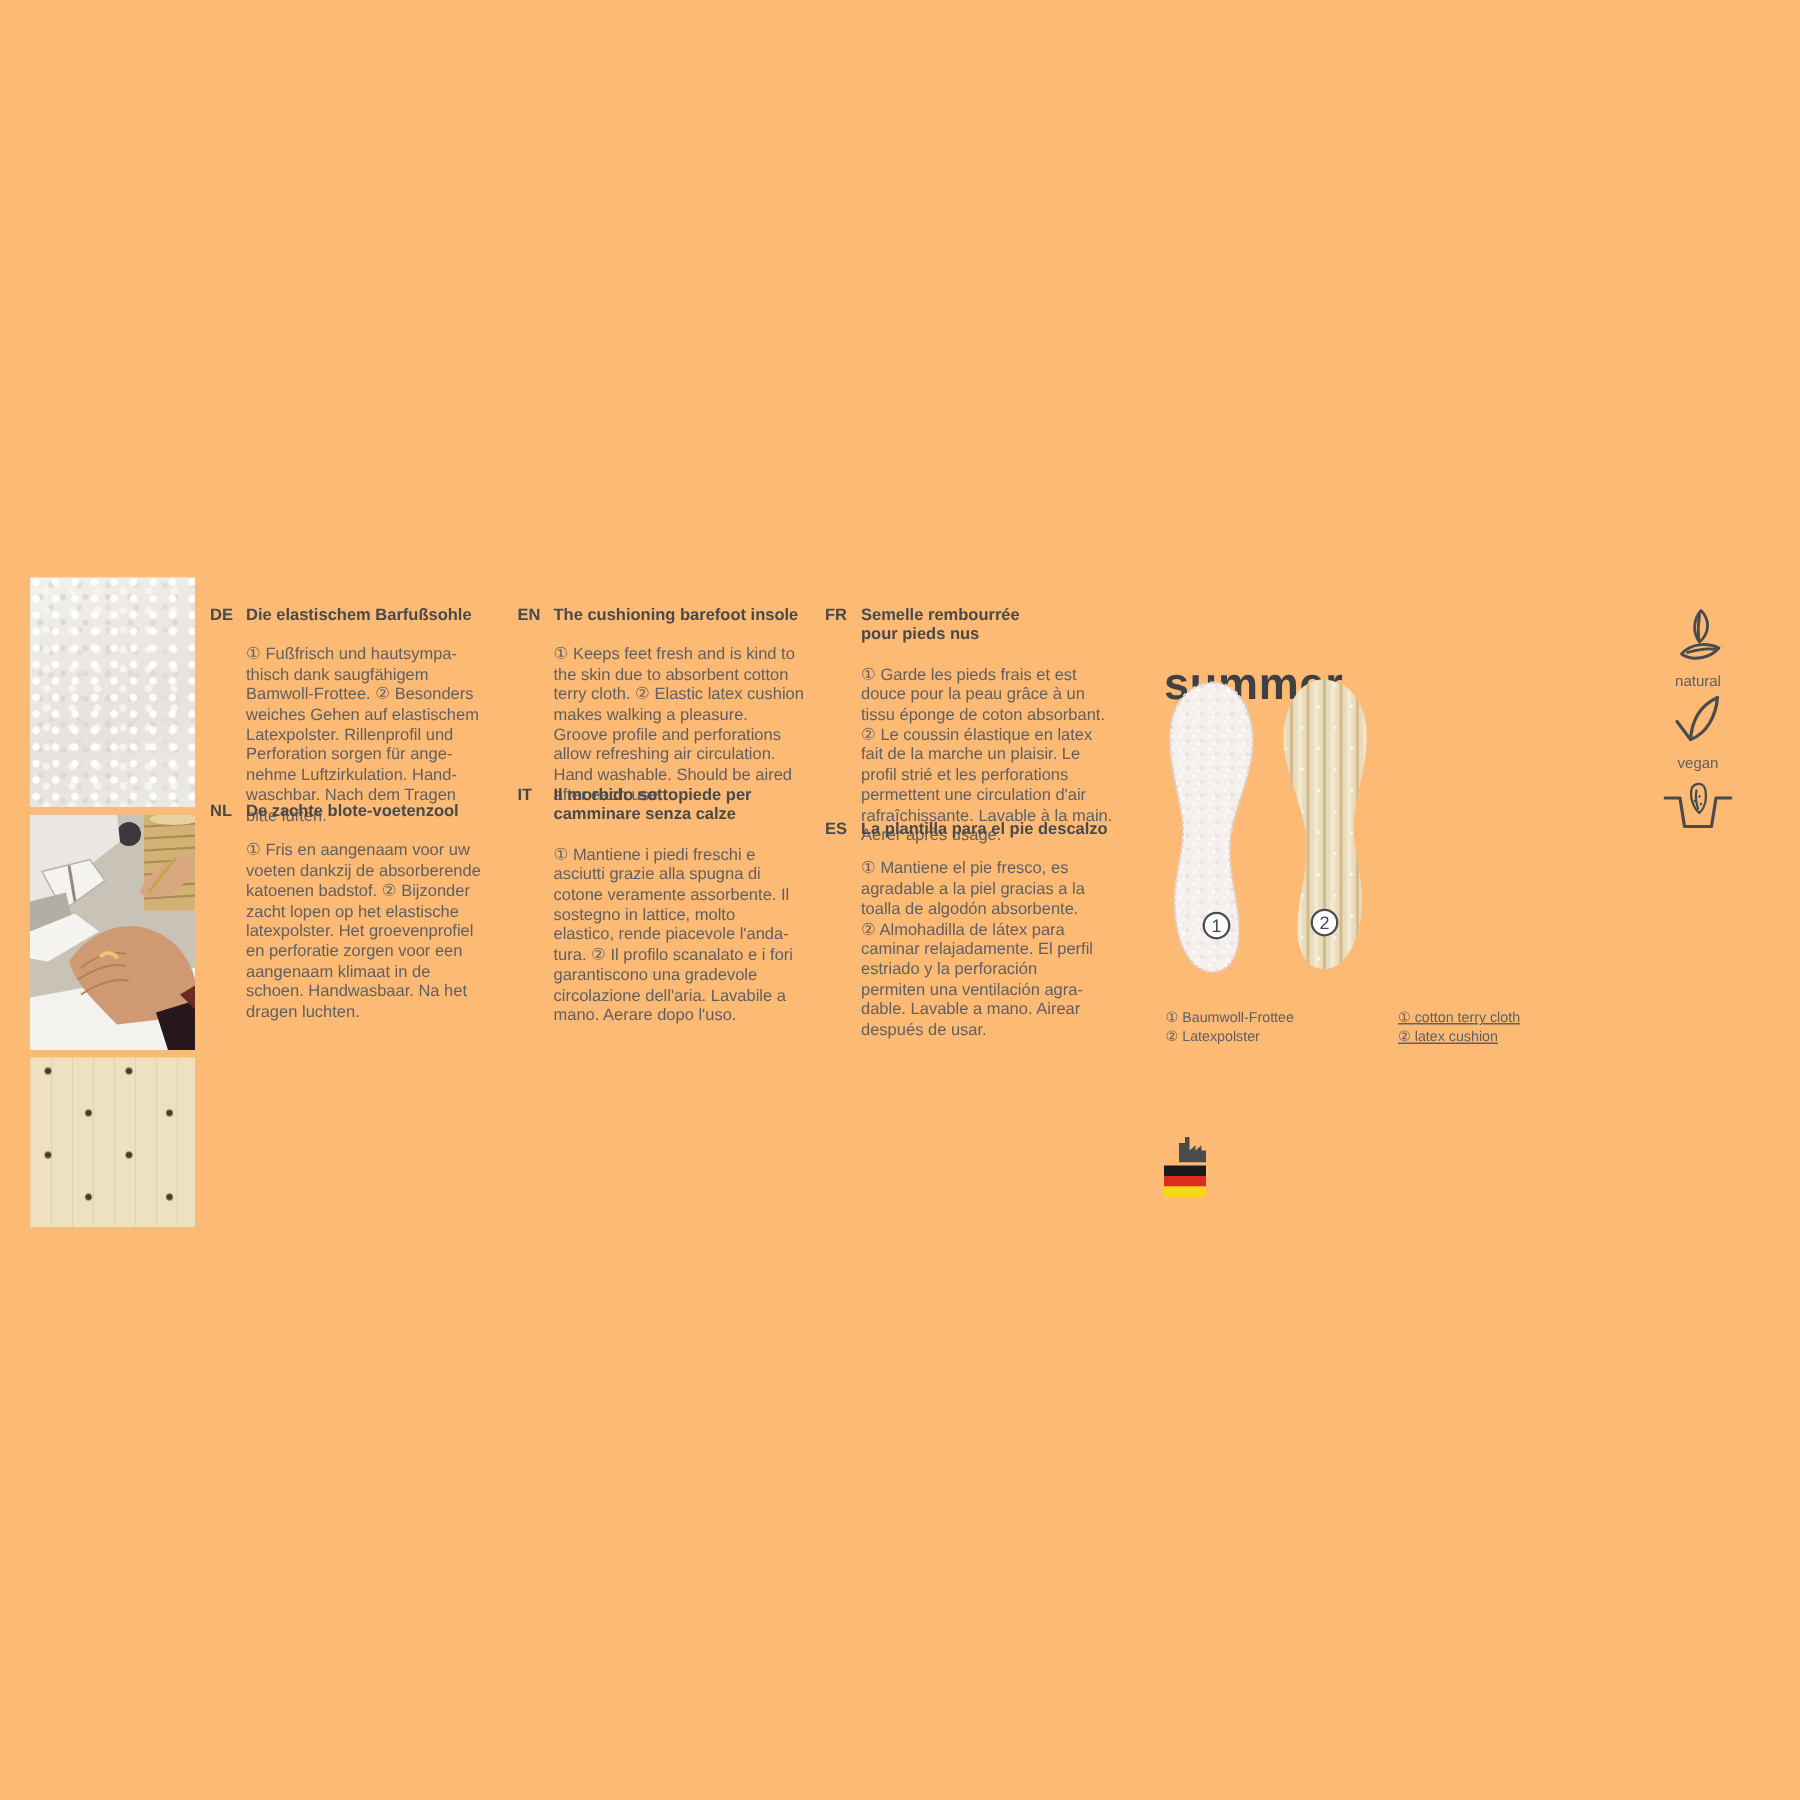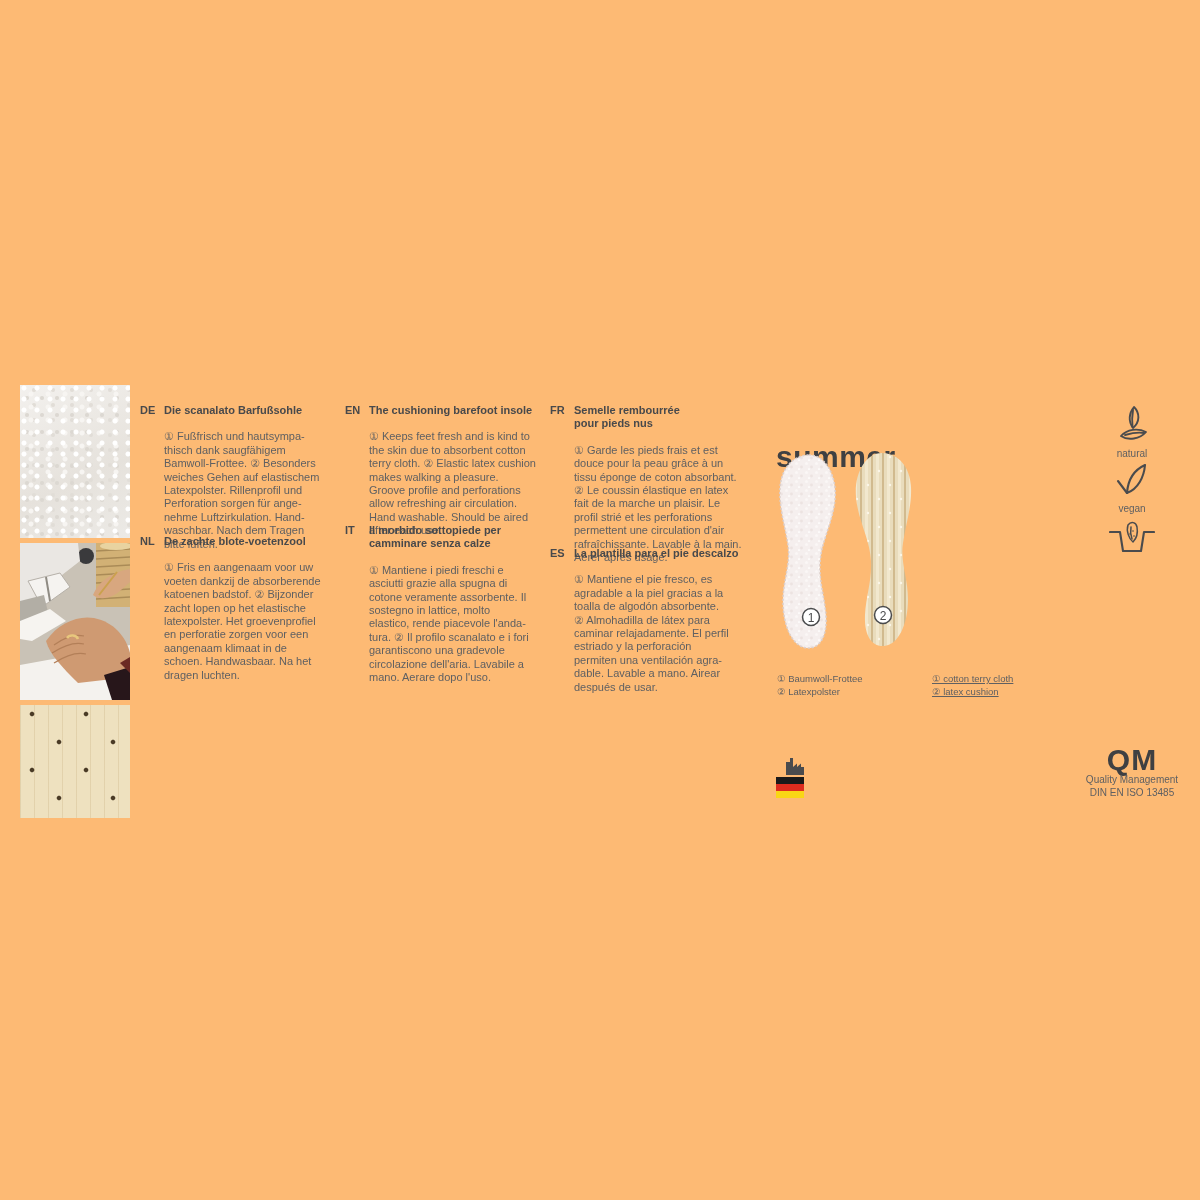--- a/index.html
+++ b/index.html
@@ -95,21 +95,21 @@
       <polygon points="84,132 110,124 110,157 92,157" fill="#27161a"></polygon>
       <polygon points="100,120 110,114 110,130" fill="#6b2a24"></polygon>
     </svg>
   </div>
 
   <div class="photo photo-latex"></div>
 
   <div class="lang-block" style="left:140px;top:404px;">
     <div class="lang-label">DE</div>
     <div class="lang-content">
-      <div class="lang-heading">Die scanalato Barfußsohle</div>
+      <div class="lang-heading">Die elastischem Barfußsohle</div>
       <div class="lang-body">① Fußfrisch und hautsympa-
 thisch dank saugfähigem
 Bamwoll-Frottee. ② Besonders
 weiches Gehen auf elastischem
 Latexpolster. Rillenprofil und
 Perforation sorgen für ange-
 nehme Luftzirkulation. Hand-
 waschbar. Nach dem Tragen
 bitte lüften.</div>
     </div>
@@ -282,19 +282,14 @@
 
   <svg class="abs" style="left:784px;top:757px;" width="22" height="18" viewBox="0 0 22 18">
     <polygon points="2,18 2,5 6,5 6,1 9,1 9,10 13,6.5 13,10 17,6.5 17,10 20,10 20,18" fill="#4a4b4d"></polygon>
   </svg>
   <div class="flag">
     <div style="background:#1a1a1a"></div>
     <div style="background:#dd2c1e"></div>
     <div style="background:#f9d616"></div>
   </div>
 
-  <div class="qm">
-    <div class="big">QM</div>
-    <div class="sub">Quality Management</div>
-    <div class="sub">DIN EN ISO 13485</div>
-  </div>
 
 </div>
 
 </body></html>

